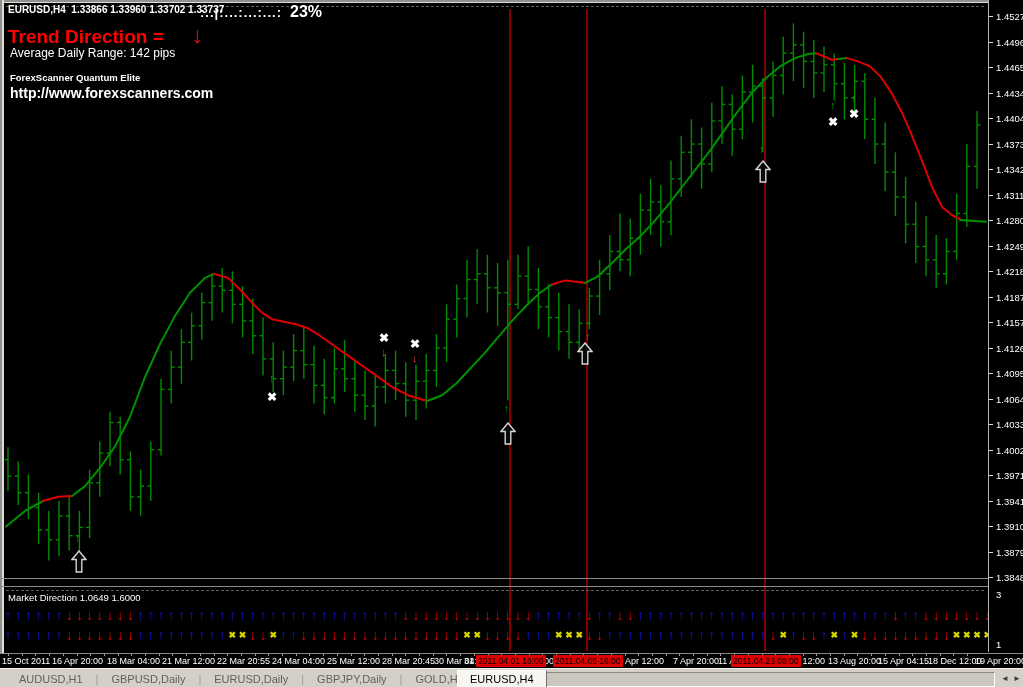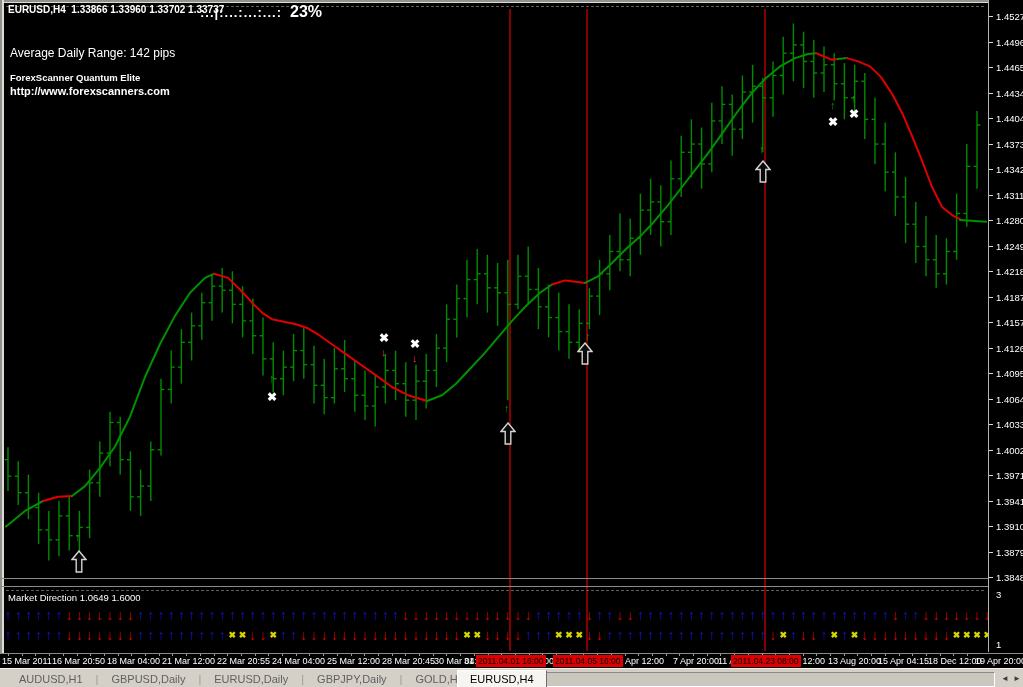--- a/index.html
+++ b/index.html
@@ -13,21 +13,21 @@
   .dash-top{left:6px;top:6px;width:978px;height:0;border-top:1px dashed #5e5e5e;}
   .dash-sub{left:6px;top:590px;width:978px;height:0;border-top:1px dashed #5e5e5e;}
   .hline{left:0;width:988px;height:1px;background:#8a8a86;}
   .ohlc{left:8px;top:4px;color:#fff;font-size:10px;font-weight:bold;white-space:pre;}
   .gauge{left:200px;top:3px;color:#fff;font-size:13px;font-weight:bold;letter-spacing:1px;}
   .gauge .pct{font-size:16px;letter-spacing:0;margin-left:8px;}
   .trend{left:8px;top:22px;color:#f00;font-size:19px;font-weight:bold;}
   .trend .tarrow{font-size:23px;margin-left:28px;font-weight:bold;}
   .adr{left:10px;top:46px;color:#fff;font-size:12px;}
   .brand{left:10px;top:72px;color:#fff;font-size:9.5px;font-weight:bold;}
-  .url{left:10px;top:85px;color:#fff;font-size:11px;font-weight:bold;}
+  .url{left:10px;top:85px;color:#fff;font-size:14px;font-weight:bold;}
   #chart-svg{left:0;top:0;}
   .price-axis{left:988px;top:0;width:35px;height:652px;border-left:1px solid #b4b4b0;background:#000;}
   .plabel{position:absolute;left:7px;color:#fff;font-size:9.5px;white-space:nowrap;}
   .ptick{position:absolute;left:0;width:4px;height:1px;background:#d8d8d8;}
   .sub-label{left:8px;top:592px;color:#fff;font-size:9.5px;}
   .sub-scale{position:absolute;color:#fff;font-size:9.5px;left:7px;}
   .sub-arrow{position:absolute;width:11px;text-align:center;font-size:14px;font-weight:bold;line-height:14px;}
   .sub-arrow.u{color:#1414cc;}
   .sub-arrow.d{color:#e00000;}
   .sub-arrow.x{color:#d6d600;font-size:9px;line-height:15px;}
@@ -361,20 +361,21 @@
     </svg>
 
   <div class="abs frame-top"></div>
   <div class="abs frame-top2"></div>
   <div class="abs frame-left"></div>
   <div class="abs frame-left2"></div>
   <div class="abs dash-top"></div>
 
   <div class="abs ohlc">EURUSD,H4  1.33866 1.33960 1.33702 1.33737</div>
   <div class="abs gauge"><span>:..|:...:...:...:</span><span class="pct">23%</span></div>
+  <div class="abs trend"><span>Trend Direction =</span><span class="tarrow">↓</span></div>
   <div class="abs adr">Average Daily Range: 142 pips</div>
   <div class="abs brand">ForexScanner Quantum Elite</div>
   <div class="abs url">http://www.forexscanners.com</div>
 
   <div class="abs hline" style="top:578px;"></div>
   <div class="abs hline" style="top:586px;"></div>
   <div class="abs dash-sub"></div>
 
   <div id="markers">
       <div class="bigarrow" style="left: 71px; top: 550px;"><svg width="16" height="23" viewBox="0 0 16 23">
@@ -720,22 +721,22 @@
       <div class="ttick" style="left: 843.7px;"></div>
       <div class="ttick" style="left: 857.4px;"></div>
       <div class="ttick" style="left: 871.1px;"></div>
       <div class="ttick" style="left: 884.8px;"></div>
       <div class="ttick" style="left: 898.5px;"></div>
       <div class="ttick" style="left: 912.2px;"></div>
       <div class="ttick" style="left: 925.9px;"></div>
       <div class="ttick" style="left: 939.6px;"></div>
       <div class="ttick" style="left: 953.3px;"></div>
       <div class="ttick" style="left: 967px;"></div>
-      <div class="tlabel" style="left: 2px;">15 Mar 2011</div>
-      <div class="tlabel" style="left: 52px;">16 Mar 20:50</div>
+      <div class="tlabel" style="left: 2px;">15 Oct 2011</div>
+      <div class="tlabel" style="left: 52px;">16 Apr 20:00</div>
       <div class="tlabel" style="left: 107px;">18 Mar 04:00</div>
       <div class="tlabel" style="left: 162px;">21 Mar 12:00</div>
       <div class="tlabel" style="left: 217px;">22 Mar 20:55</div>
       <div class="tlabel" style="left: 272px;">24 Mar 04:00</div>
       <div class="tlabel" style="left: 327px;">25 Mar 12:00</div>
       <div class="tlabel" style="left: 382px;">28 Mar 20:45</div>
       <div class="tlabel" style="left: 434px;">30 Mar 04:00</div>
       <div class="tlabel" style="left: 464px;">31 Mar 12:00</div>
       <div class="tlabel" style="left: 508px;">1 Apr 20:00</div>
       <div class="tlabel" style="left: 618px;">6 Apr 12:00</div>

